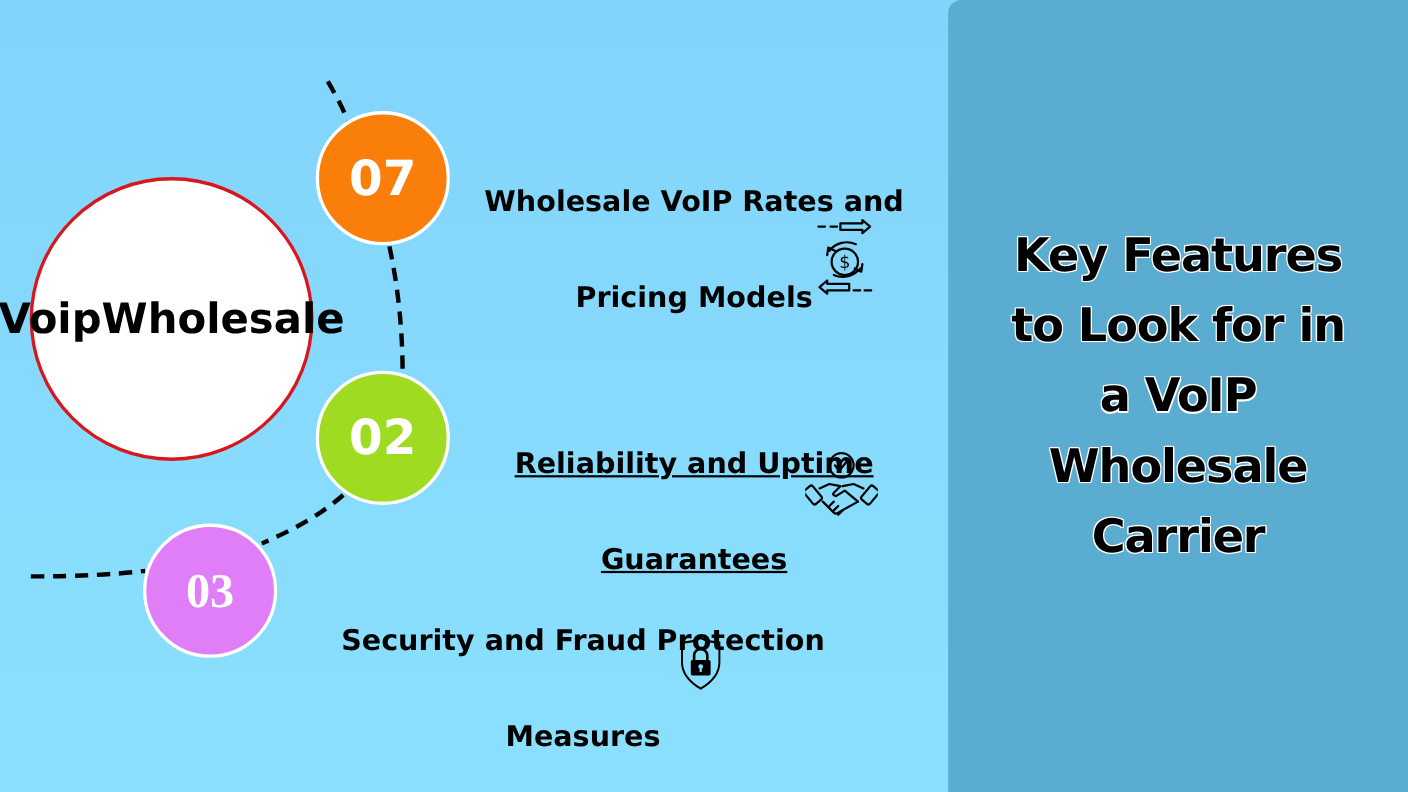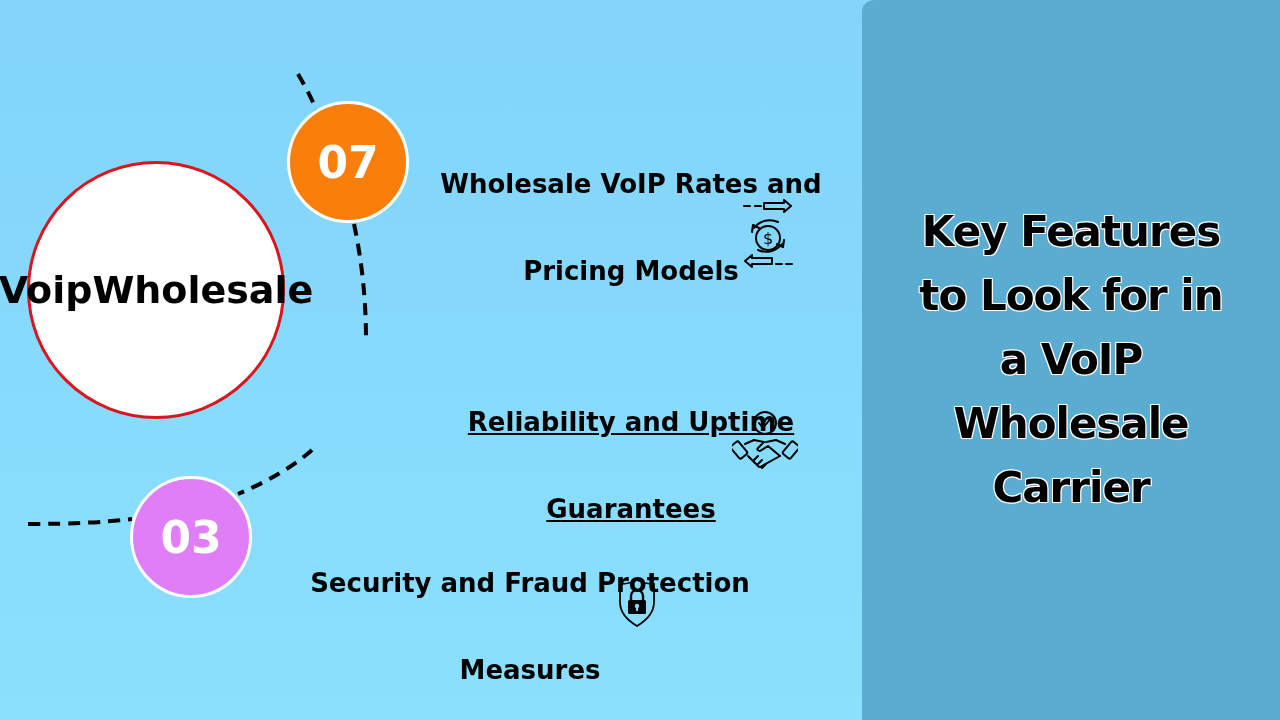--- a/index.html
+++ b/index.html
@@ -41,21 +41,21 @@
     font-family: "DejaVu Sans", sans-serif; font-weight: bold; font-size: 38px;
     line-height: 56px; color: #000; text-align: center;
   }
   .step {
     position: absolute; width: 122px; height: 122px; border-radius: 50%;
     border: 3px solid #fff; display: flex; align-items: center; justify-content: center;
     font-family: "DejaVu Sans", sans-serif; font-weight: bold; font-size: 44px; color: #fff;
   }
   .step-1 { left: 287px; top: 101px; background: #f97f0a; }
   .step-2 { left: 287px; top: 337px; background: #9edb21; }
-  .step-3 { left: 130px; top: 476px; background: #e07ef7; }
+  .step-3 { left: 130px; top: 476px; background: #e07ef7; font-family: Liberation Serif, serif; }
 
   .feature {
     position: absolute; text-align: center;
     font-family: "DejaVu Sans", sans-serif; font-weight: bold;
     font-size: 26px; line-height: 42px; color: #000;
   }
   .feature span { display: block; margin-top: 45px; }
   .feature-1 { left: 432px; top: 118px; width: 398px; }
   .feature-2 { left: 450px; top: 356px; width: 362px; text-decoration: underline; }
   .feature-3 { left: 300px; top: 517px; width: 460px; }
@@ -77,20 +77,23 @@
     <path d="M 28 524 Q 90 524 132 519" fill="none" stroke="#000" stroke-width="4" stroke-dasharray="12 8"></path>
   </svg>
 
   <div class="hub">
     <span>Voip</span>
     <span>Wholesale</span>
   </div>
 
   <div class="step step-1">
     <span>07</span>
+  </div>
+  <div class="step step-2">
+    <span>02</span>
   </div>
   <div class="step step-3">
     <span>03</span>
   </div>
 
   <div class="feature feature-1">
     <span>Wholesale VoIP Rates and</span>
     <span>Pricing Models</span>
   </div>
   <div class="feature feature-2">

